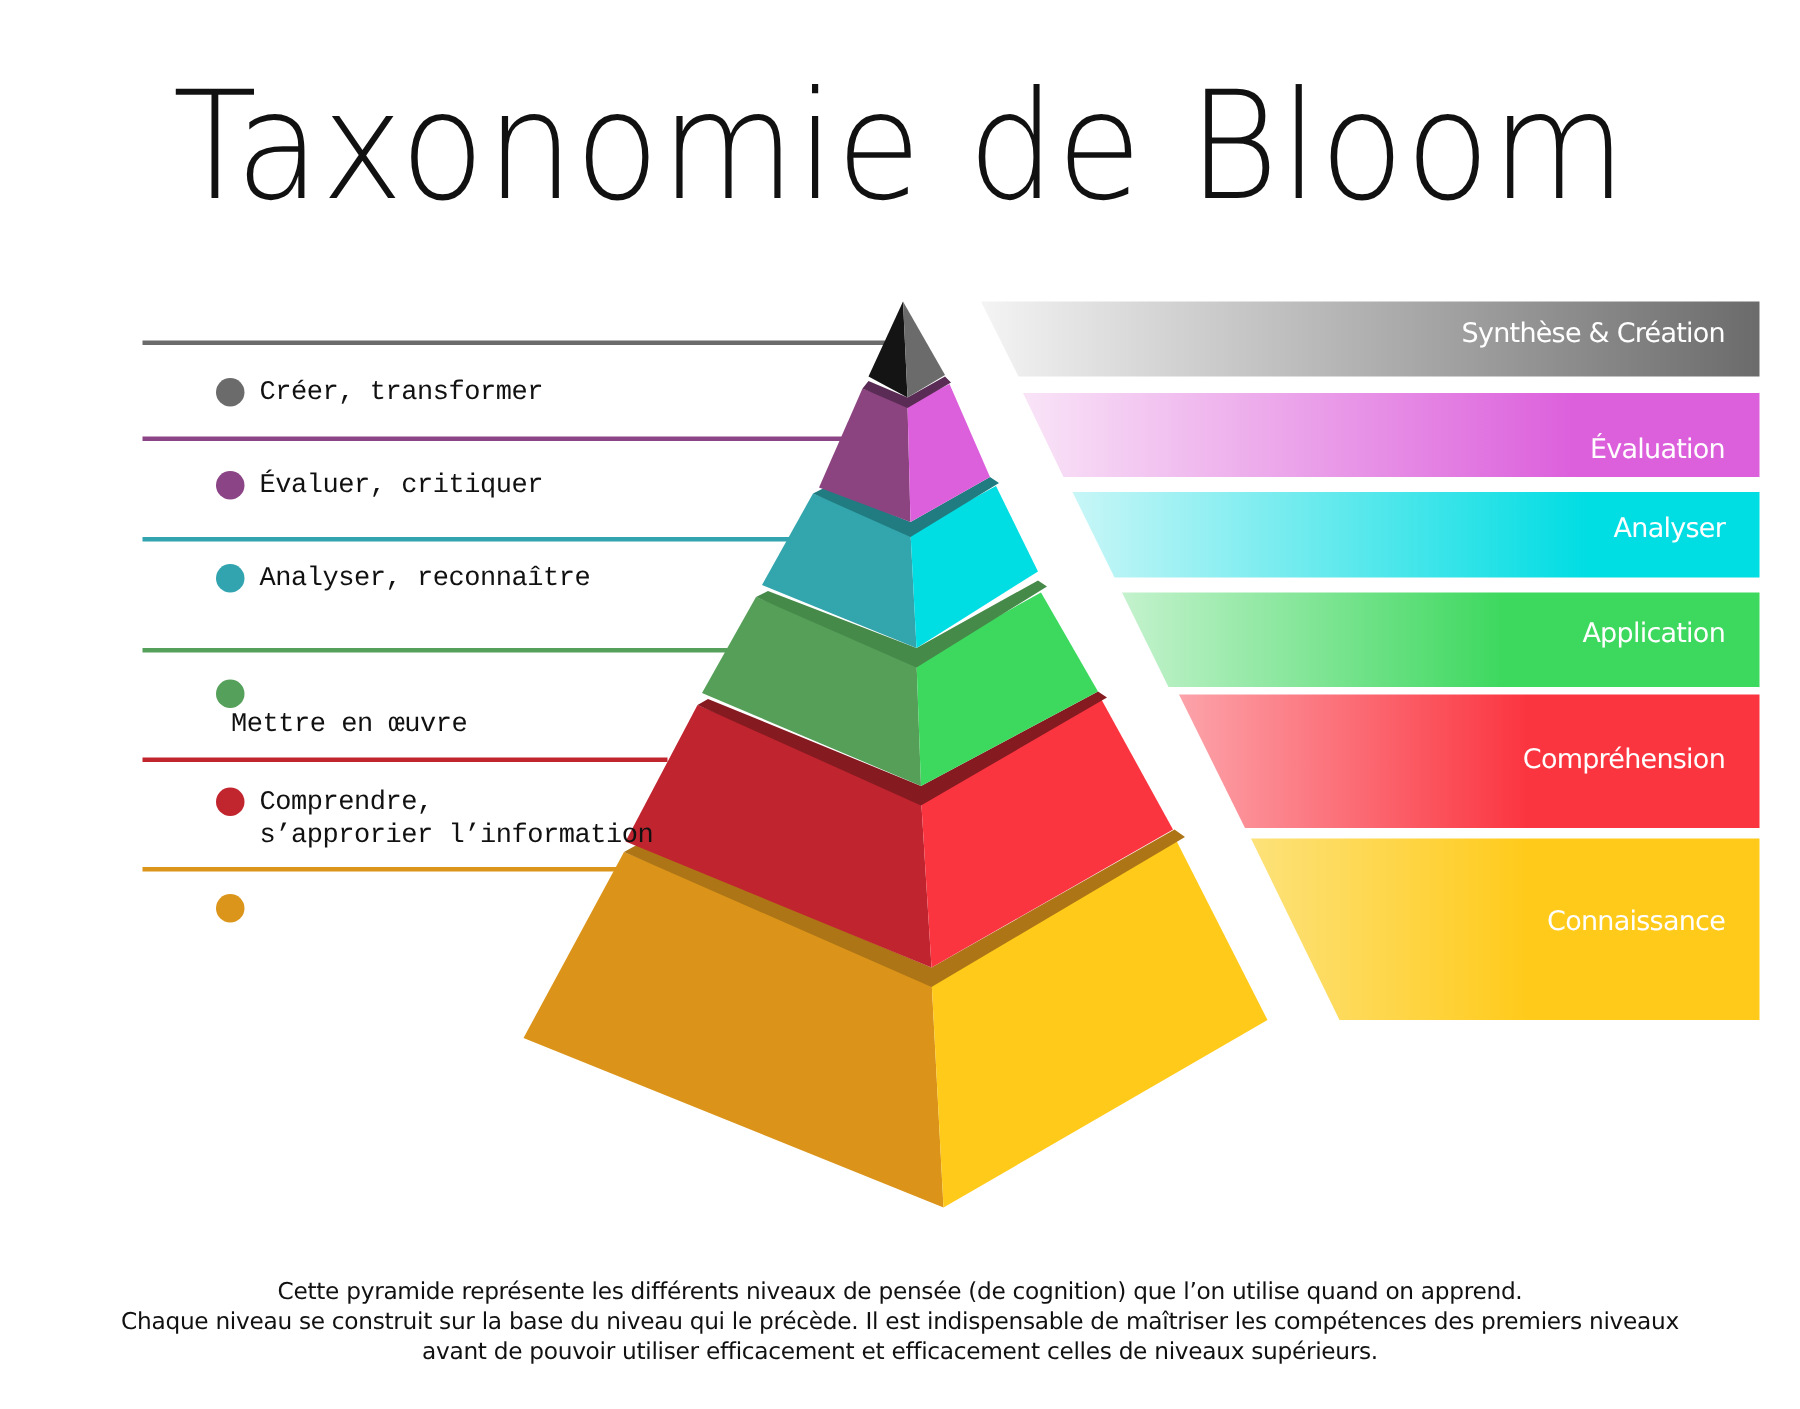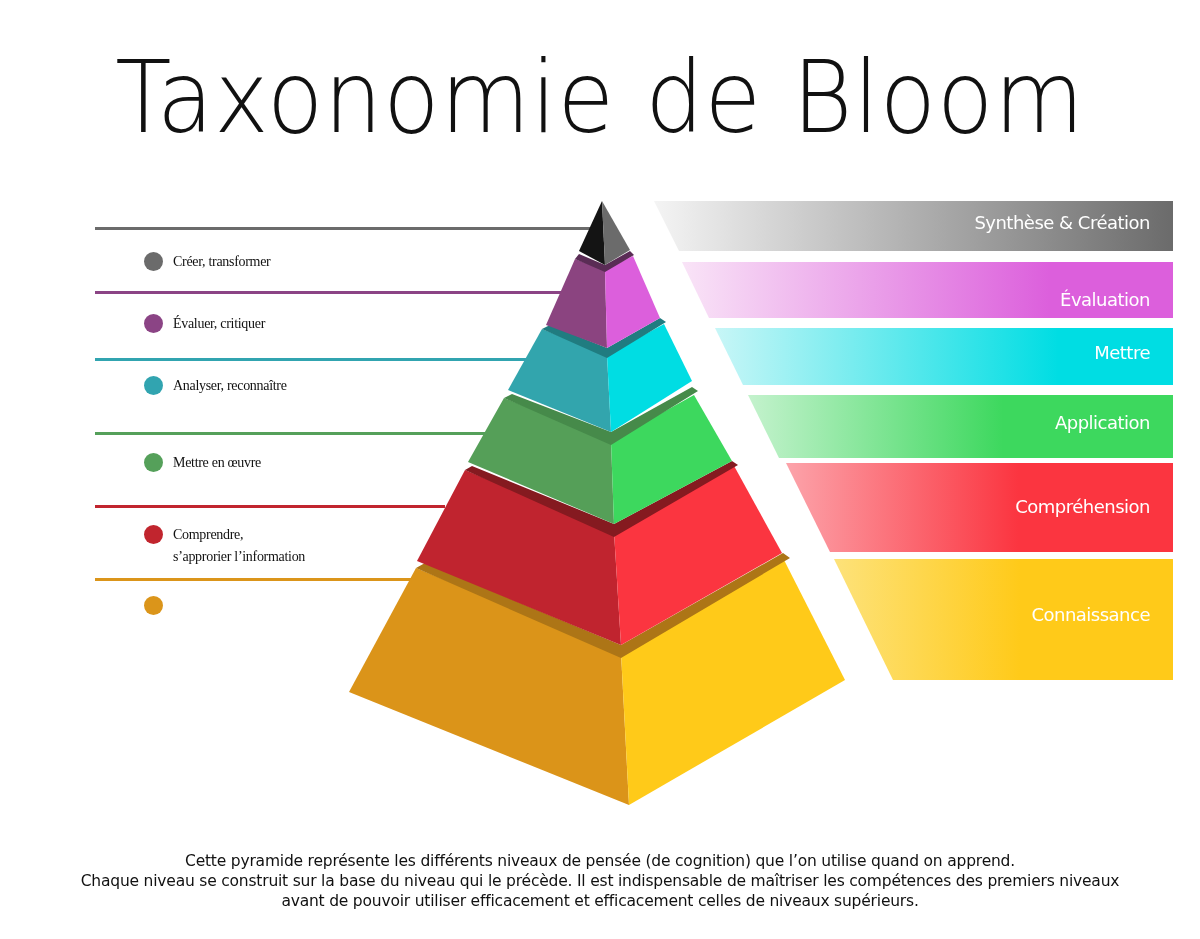--- a/index.html
+++ b/index.html
@@ -1,20 +1,20 @@
 <!DOCTYPE html>
 <html><head>
 <meta charset="utf-8">
 <style>
   html,body{margin:0;padding:0;background:#ffffff;}
   body{width:1200px;height:939px;position:relative;overflow:hidden;font-family:"Liberation Sans",sans-serif;}
   .title{position:absolute;left:0;top:38px;width:1200px;text-align:center;font-family:"DejaVu Sans",sans-serif;font-weight:200;font-size:100px;letter-spacing:1px;color:#111;line-height:120px;transform:scaleX(0.92);transform-origin:center;-webkit-text-stroke:0px;}
   .legend-item{position:absolute;left:144px;display:flex;align-items:flex-start;}
   .dot{width:19px;height:19px;border-radius:50%;margin-top:1px;flex:0 0 19px;}
-  .legend-text{margin-left:10px;font-family:Liberation Serif, serif;font-size:14px;line-height:22px;color:#111;letter-spacing:-0.3px;}
+  .legend-text{margin-left:10px;font-family:Liberation Mono, monospace;font-size:18px;line-height:22px;color:#111;letter-spacing:-0.3px;}
   .band-label{position:absolute;right:50px;color:#fff;font-family:"DejaVu Sans",sans-serif;font-size:18px;letter-spacing:-0.5px;text-align:right;}
   svg.main{position:absolute;left:0;top:0;}
   .footer{position:absolute;left:0;top:851px;width:1200px;text-align:center;font-family:"DejaVu Sans",sans-serif;font-size:15.5px;line-height:20px;color:#111;letter-spacing:-0.2px;}
   .footer div{white-space:nowrap;}
 </style>
 </head>
 <body>
 
 <div class="title">Taxonomie de Bloom</div>
 
@@ -113,38 +113,38 @@
   <div class="legend-text">Créer, transformer</div>
 </div>
 <div class="legend-item" style="top:313px;">
   <div class="dot" style="background:#8b4485;"></div>
   <div class="legend-text">Évaluer, critiquer</div>
 </div>
 <div class="legend-item" style="top:375px;">
   <div class="dot" style="background:#31a4b0;"></div>
   <div class="legend-text">Analyser, reconnaître</div>
 </div>
-<div class="legend-item" style="top:452px;">
+<div class="legend-item" style="top:452px;flex-direction:column;">
   <div class="dot" style="background:#55a05a;"></div>
   <div class="legend-text">Mettre en œuvre</div>
 </div>
 <div class="legend-item" style="top:524px;">
   <div class="dot" style="background:#c1252e;"></div>
   <div class="legend-text">
     <div>Comprendre,</div>
     <div>s’approrier l’information</div>
   </div>
 </div>
 <div class="legend-item" style="top:595px;">
   <div class="dot" style="background:#db951a;"></div>
 </div>
 
 <div class="band-label" style="top:212px;">Synthèse &amp; Création</div>
 <div class="band-label" style="top:289px;">Évaluation</div>
-<div class="band-label" style="top:342px;">Mettre</div>
+<div class="band-label" style="top:342px;">Analyser</div>
 <div class="band-label" style="top:412px;">Application</div>
 <div class="band-label" style="top:496px;">Compréhension</div>
 <div class="band-label" style="top:604px;">Connaissance</div>
 
 <div class="footer">
   <div>Cette pyramide représente les différents niveaux de pensée (de cognition) que l’on utilise quand on apprend.</div>
   <div>Chaque niveau se construit sur la base du niveau qui le précède. Il est indispensable de maîtriser les compétences des premiers niveaux</div>
   <div>avant de pouvoir utiliser efficacement et efficacement celles de niveaux supérieurs.</div>
 </div>
 

